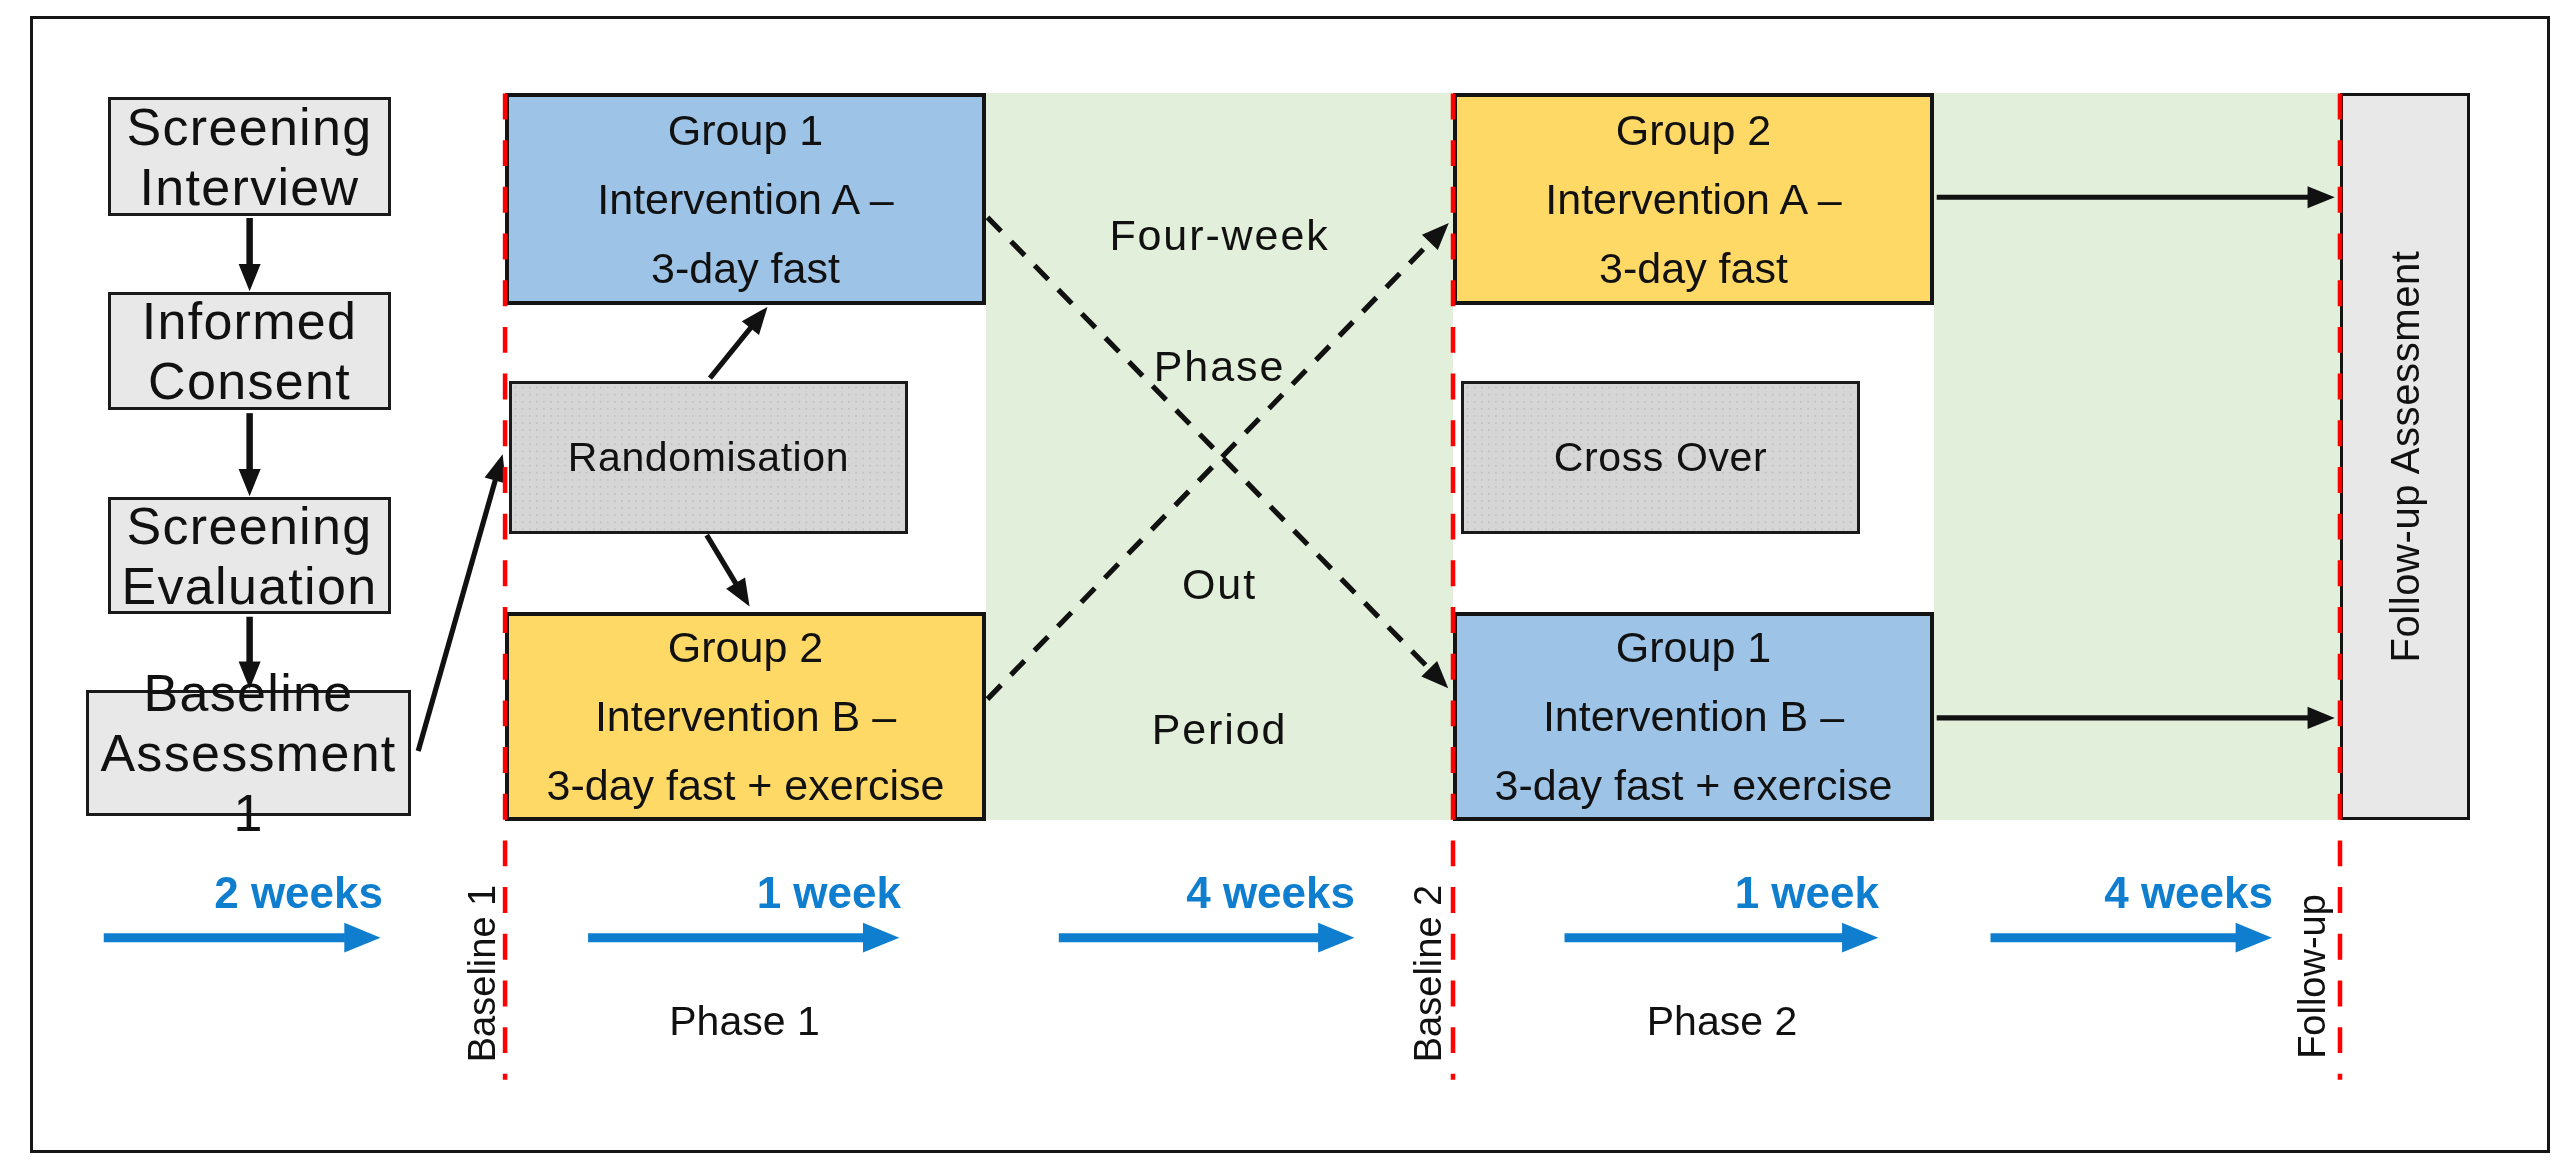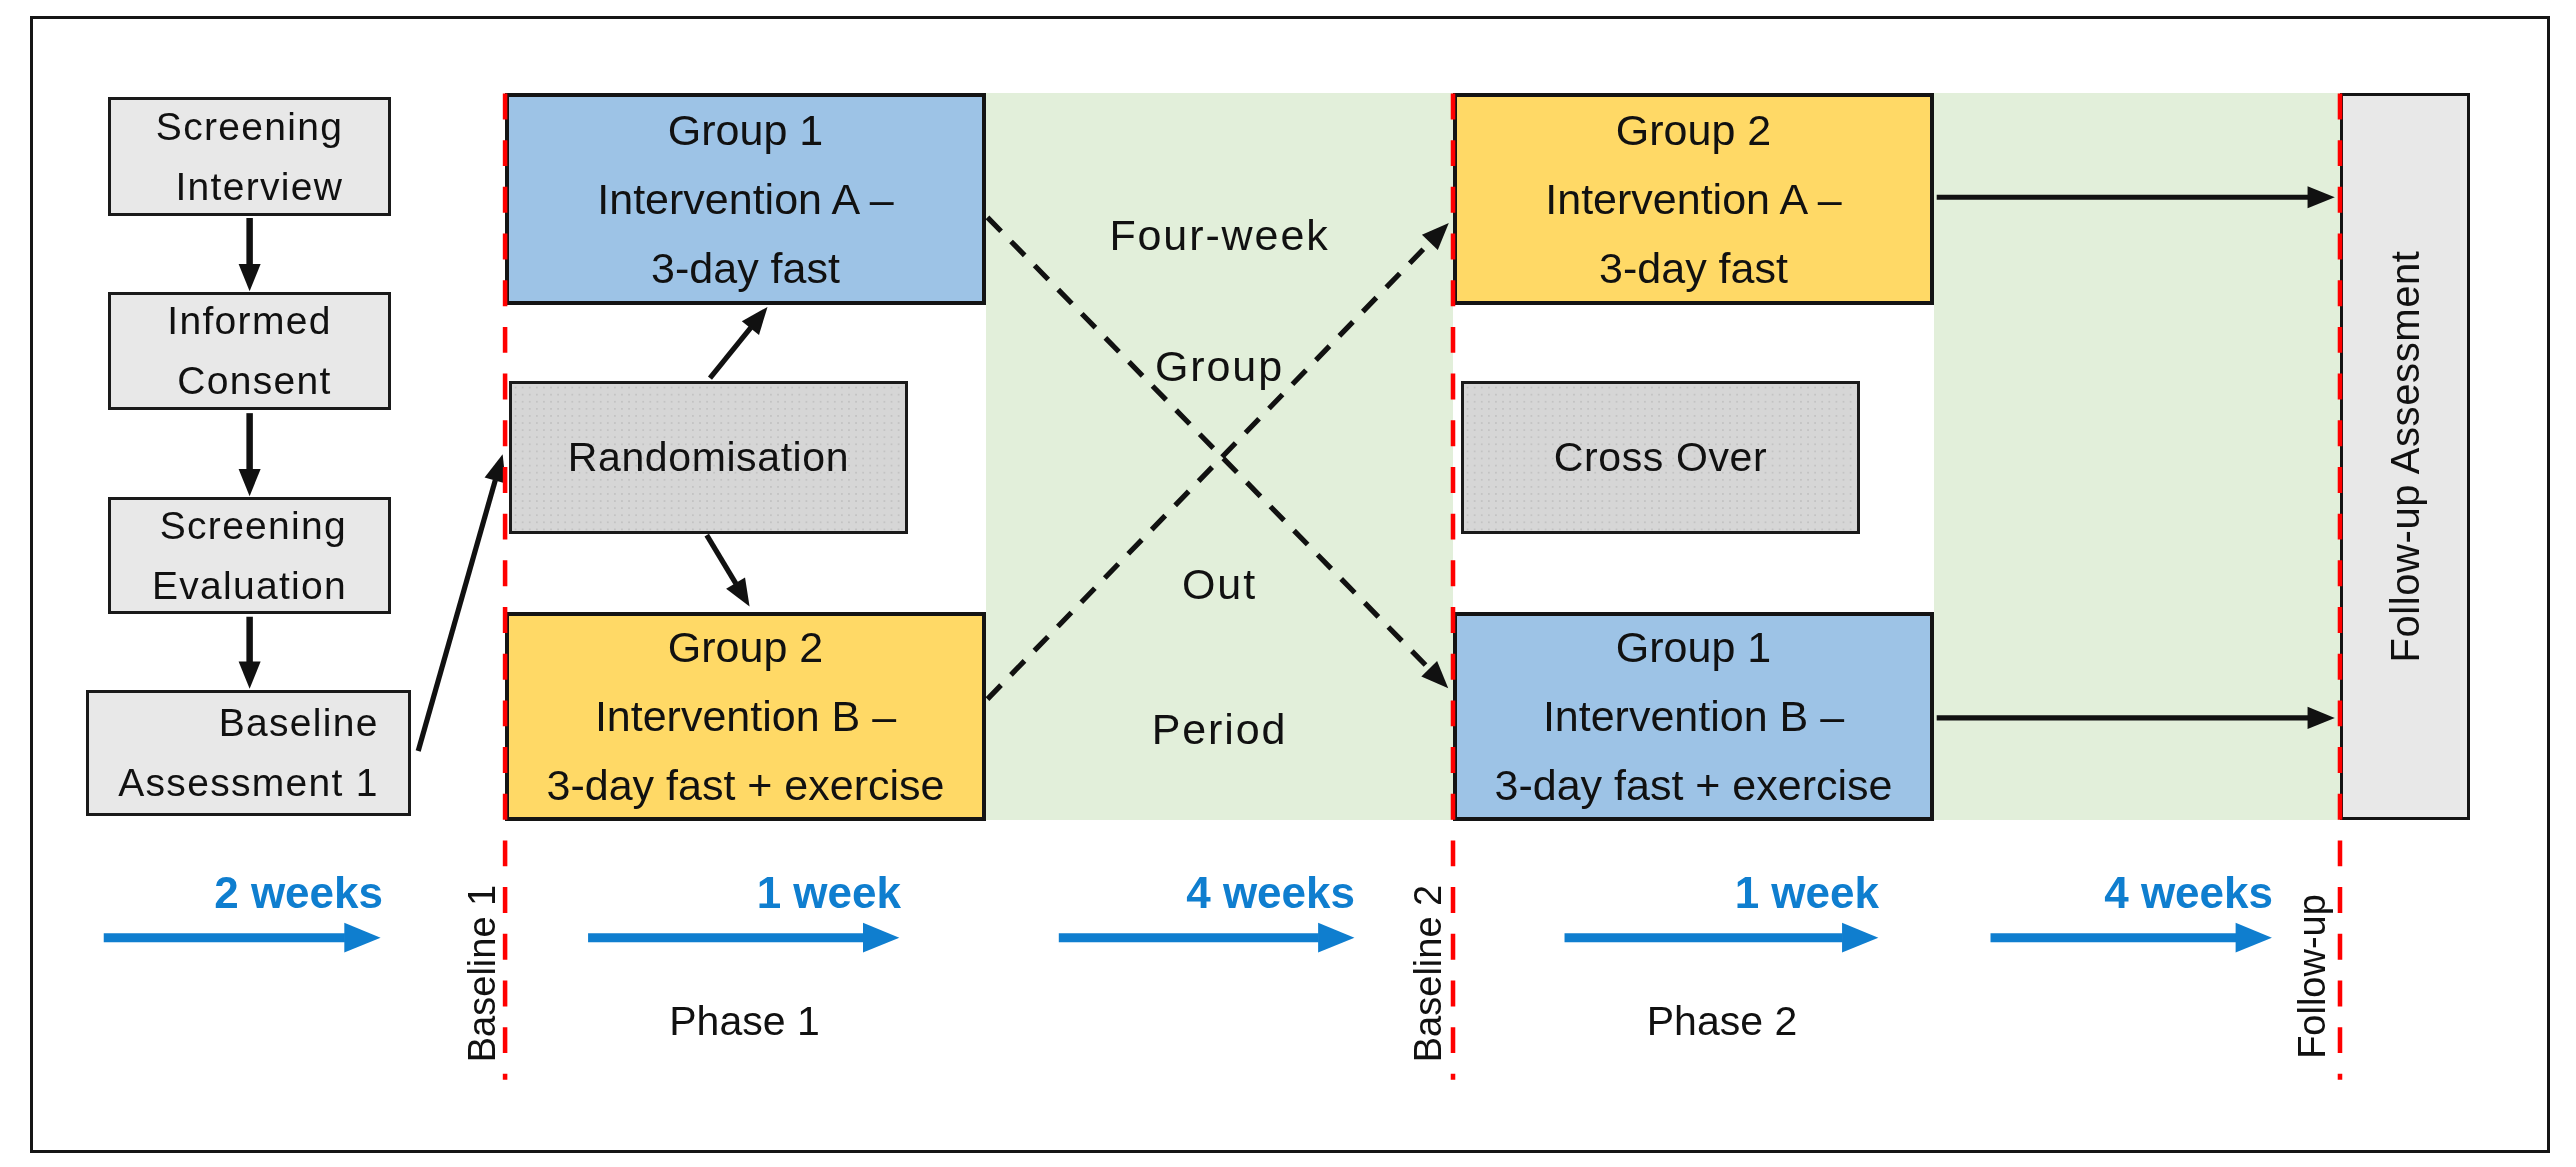--- a/index.html
+++ b/index.html
@@ -5,21 +5,21 @@
   html,body{margin:0;padding:0;background:#ffffff;}
   .canvas{position:relative;width:2576px;height:1168px;background:#ffffff;overflow:hidden;
           font-family:"Liberation Sans", sans-serif;color:#111;}
   .frame{position:absolute;left:30px;top:16px;width:2514px;height:1131px;
          border:3.9px solid #161616;background:#ffffff;}
   .region{position:absolute;}
   .bg-green{background:var(--green,#E2EFDA);}
   .box{position:absolute;display:flex;align-items:center;justify-content:center;
        text-align:center;white-space:pre-line;box-sizing:border-box;}
   .gbox{background:var(--lightgray,#E8E8E8);border:3.2px solid #1a1a1a;
-        font-size:39px;line-height:60px;letter-spacing:1.3px;text-align:right;}
+        font-size:52px;line-height:60px;letter-spacing:1.3px;}
   .cbox{border:4.5px solid #141414;font-size:43px;line-height:69px;}
   .blue{background:var(--blue,#9DC3E6);}
   .yellow{background:var(--yellow,#FFD966);}
   .mbox{border:3.2px solid #1a1a1a;font-size:41px;letter-spacing:0.6px;
         background-color:var(--midgray,#D6D6D6);
         background-image:radial-gradient(#c3c3c3 1.3px, transparent 1.3px);
         background-size:7.1px 7.1px;}
   .fua{background:var(--lightgray,#E8E8E8);border:3.9px solid #141414;}
   .vtext{transform:rotate(-90deg);white-space:nowrap;font-size:40px;letter-spacing:0.6px;}
   .wash-line{position:absolute;left:986px;width:467px;text-align:center;
@@ -53,21 +53,21 @@
 
   <div class="box cbox blue" style="left:505px;top:93px;width:481px;height:212px;">Group 1
 Intervention A –
 3-day fast</div>
   <div class="box mbox" style="left:509px;top:381px;width:399px;height:153px;">Randomisation</div>
   <div class="box cbox yellow" style="left:505px;top:612px;width:481px;height:209px;">Group 2
 Intervention B –
 3-day fast + exercise</div>
 
   <div class="wash-line" style="top:209px;">Four-week</div>
-  <div class="wash-line" style="top:340px;">Group</div>
+  <div class="wash-line" style="top:340px;">Phase</div>
   <div class="wash-line" style="top:558px;">Out</div>
   <div class="wash-line" style="top:671px;margin-top:32px;">Period</div>
 
   <div class="box cbox yellow" style="left:1453px;top:93px;width:481px;height:212px;">Group 2
 Intervention A –
 3-day fast</div>
   <div class="box mbox" style="left:1461px;top:381px;width:399px;height:153px;">Cross Over</div>
   <div class="box cbox blue" style="left:1453px;top:612px;width:481px;height:209px;">Group 1
 Intervention B –
 3-day fast + exercise</div>

